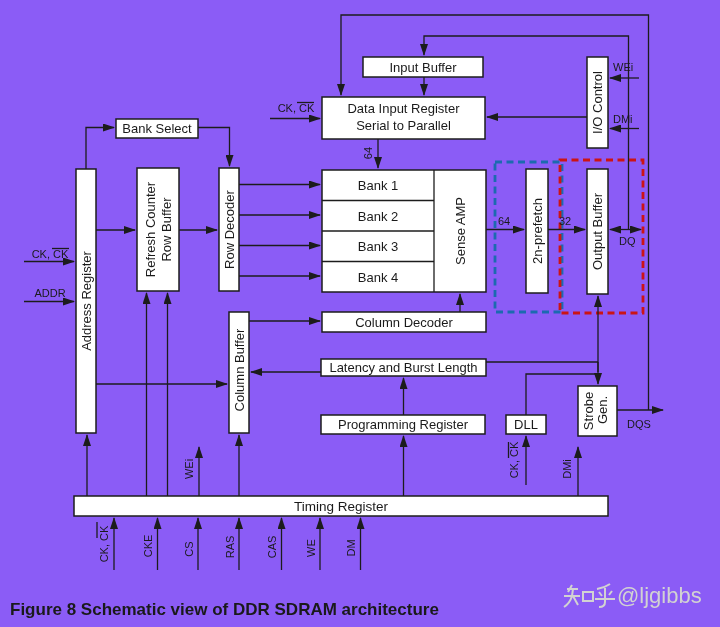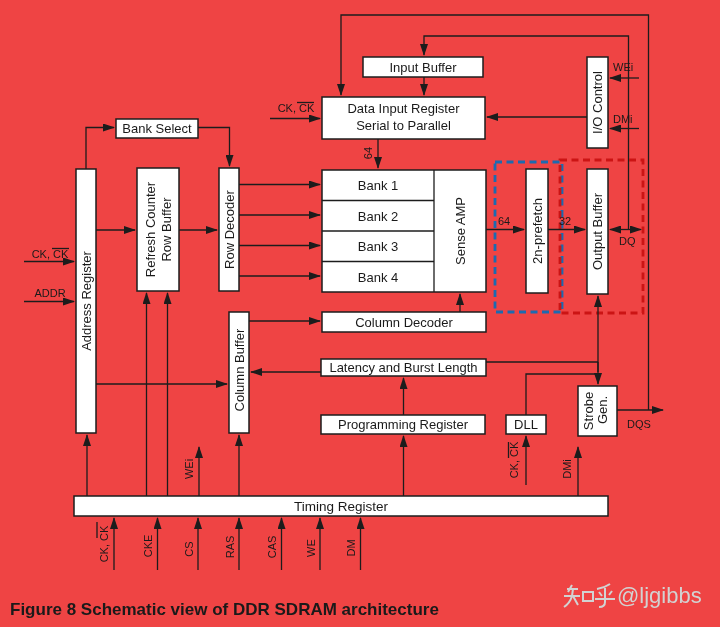--- a/index.html
+++ b/index.html
@@ -1,16 +1,16 @@
 <!DOCTYPE html>
 <html><head>
 <meta charset="utf-8">
 <style>
   html,body{margin:0;padding:0;background:#ffffff;}
-  .wrap{width:720px;height:627px;position:relative;background:#ef4444;overflow:hidden;}
+  .wrap{width:720px;height:627px;position:relative;background:#8b5cf6;overflow:hidden;}
   svg{display:block;}
   text{font-family:"Liberation Sans",sans-serif;fill:#1a1a1a;}
   .bx{fill:#ffffff;stroke:#1c1c1c;stroke-width:1.5;}
   .ln{stroke:#1c1c1c;stroke-width:1.3;fill:none;}
   .t13{font-size:13px;}
   .t11{font-size:11px;}
 </style>
 </head>
 <body>
 <div class="wrap">

